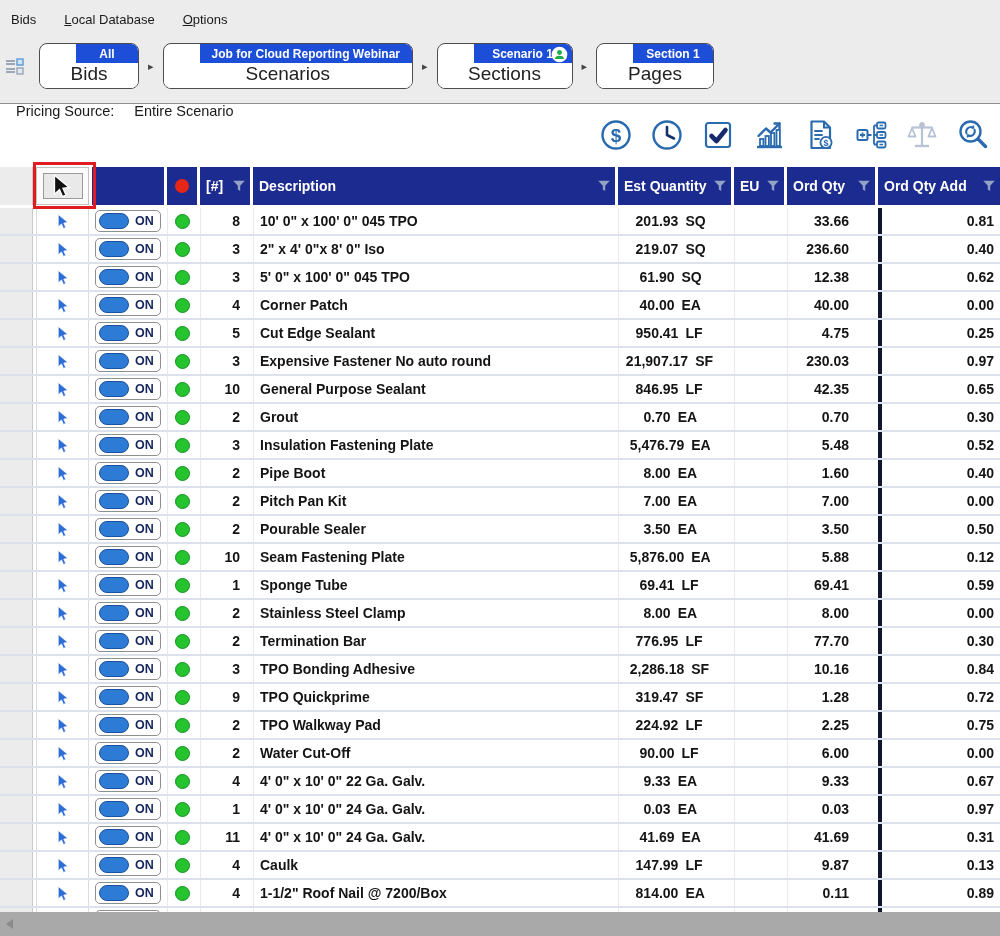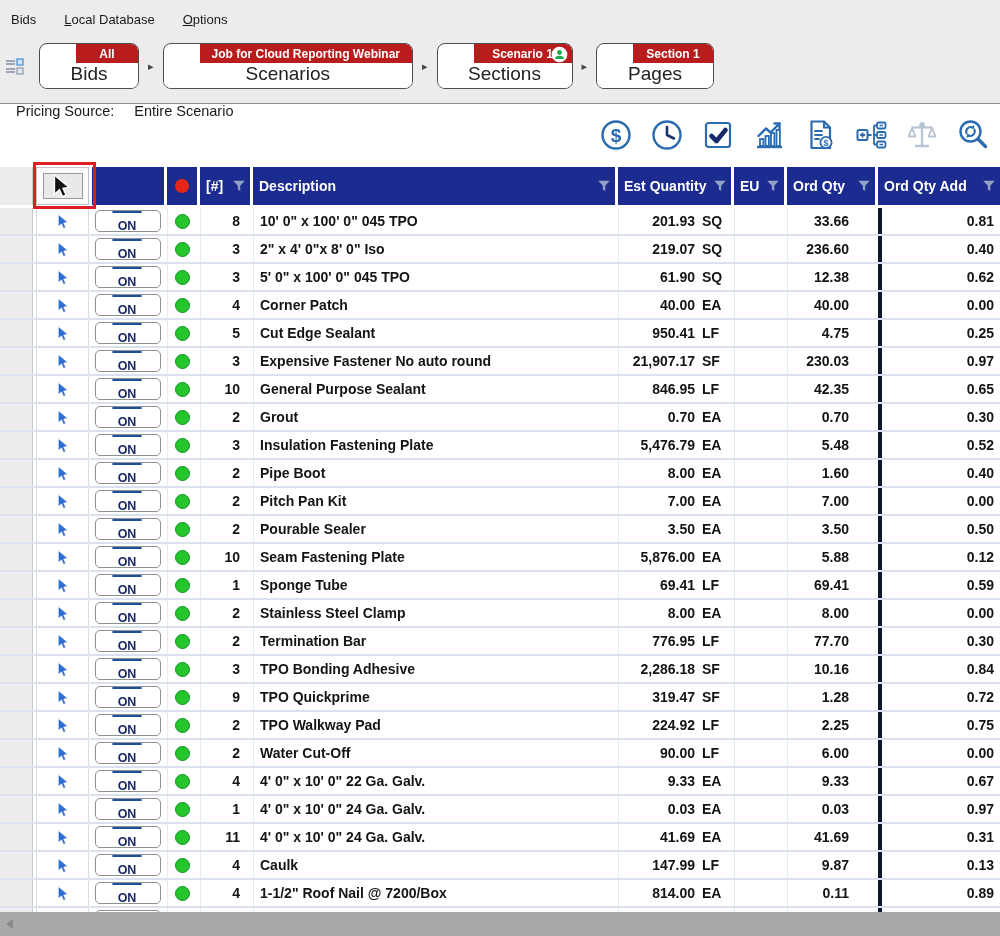--- a/index.html
+++ b/index.html
@@ -12,21 +12,21 @@
   
   .menubar { position:absolute; top:0; left:0; right:0; height:38px;
     display:flex; align-items:center; gap:28px; padding-left:11px; font-size:13px; }
   .menu-item { display:inline-block; cursor:default; }
   .ul-first::first-letter { text-decoration:underline; }
 
   
   .crumbs { position:absolute; top:43px; left:4px; display:flex; align-items:center; gap:9px; }
   .grid-ic { margin:6px 2px 0 0; }
   .card { border:1.6px solid #4d4d4d; border-radius:8px; overflow:hidden; background:#fff; }
-  .card-h { background:#b91c1c; color:#fff; font-size:12px; font-weight:bold;
+  .card-h { background:#1d4ed8; color:#fff; font-size:12px; font-weight:bold;
     text-align:center; padding:3px 12px 2px; white-space:nowrap; position:relative;margin-left:36px; }
   .card-b { background:#fff; color:#222; font-size:19px; text-align:center; padding:0 8px 3px; white-space:nowrap; }
   .card-bids   { min-width:100px; }
   .card-scen   { min-width:216px; }
   .card-sect   { min-width:136px; }
   .card-pages  { min-width:118px; }
   .crumb-sep { font-size:11px; color:#444; }
   .user-badge { position:absolute; right:4px; top:2px; }
 
   
@@ -64,28 +64,28 @@
     overflow:hidden; background:#fff; padding-top:3px; }
   .row { height:28px; border-bottom:2px solid #dbe2ee; background:#fff; }
   .c { display:flex; align-items:center; font-size:14px; font-weight:700; color:#141414;
     overflow:hidden; white-space:nowrap; }
   .c-gutter { background:#ececec; border-right:1px solid #c9c9c9; }
   .c-arrow { justify-content:center; border-left:1px solid #d9dde5; border-right:1px solid #d9dde5; }
   .c-toggle { justify-content:center; }
   .c-dot { justify-content:center; border-left:1px solid #e6ebf2; }
   .c-num { justify-content:flex-end; padding-right:10px; border-left:1px solid #e6ebf2; }
   .c-desc { padding-left:6px; border-left:1px solid #e6ebf2; }
-  .c-est { justify-content:flex-end; padding-right:3px; border-left:1px solid #e6ebf2; }
+  .c-est { justify-content:center; padding-right:3px; border-left:1px solid #e6ebf2; }
   .est-unit { width:26px; text-align:left; margin-left:7px; }
   .c-eu { border-left:1px solid #e6ebf2; }
   .c-ord { justify-content:flex-end; padding-right:26px; border-left:1px solid #e6ebf2; }
   .c-add { justify-content:flex-end; padding-right:6px; border-left:4px solid #0f172a; }
 
   .tog { width:66px; height:22px; border:1.3px solid #8f8f8f; border-radius:5px; background:#fff;
-    display:flex; align-items:center; padding:0 5px 0 3px; gap:6px;flex-direction:column; }
+    display:flex; align-items:center; padding:0 5px 0 3px; gap:6px; }
   .knob { width:30px; height:16px; background:#2e7bd6; border:1px solid #1c4f9c; border-radius:8px; }
   .tog-on { font-size:12.5px; font-weight:700; color:#16265e; }
   .dot { width:15px; height:15px; border-radius:50%; background:#25c32e; border:1.6px solid #149220; }
 
   
   .hscroll { position:absolute; left:0; right:0; bottom:0; height:24px; background:#a9a9a9;
     display:flex; align-items:center; }
   .hscroll .left-arrow { width:0; height:0; margin-left:6px;
     border-top:5px solid transparent; border-bottom:5px solid transparent;
     border-right:7px solid #8a8a8a; }

